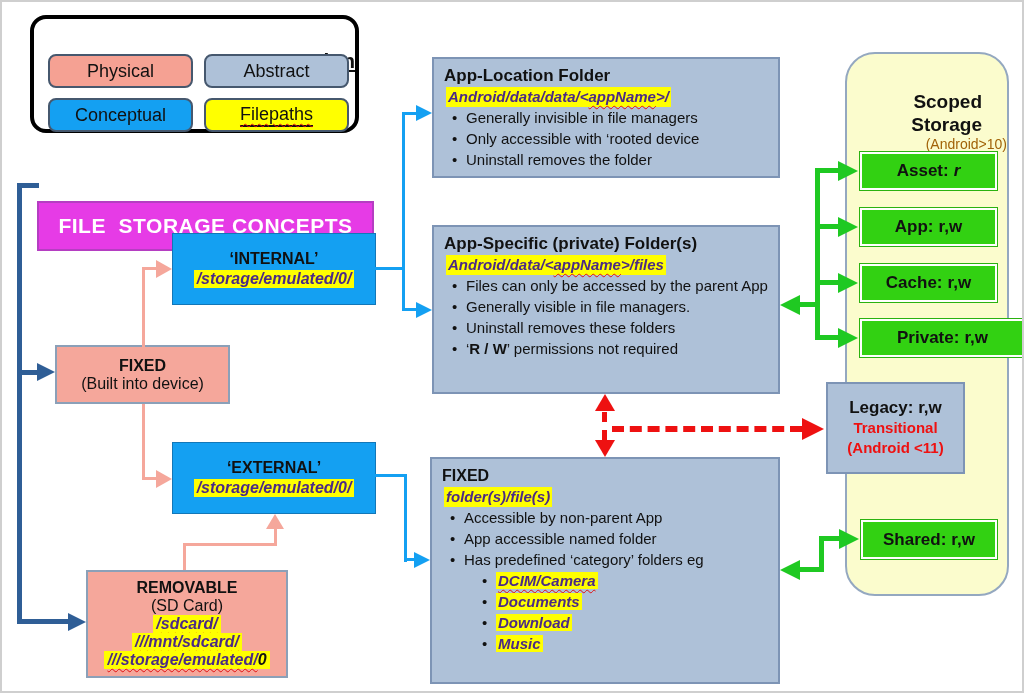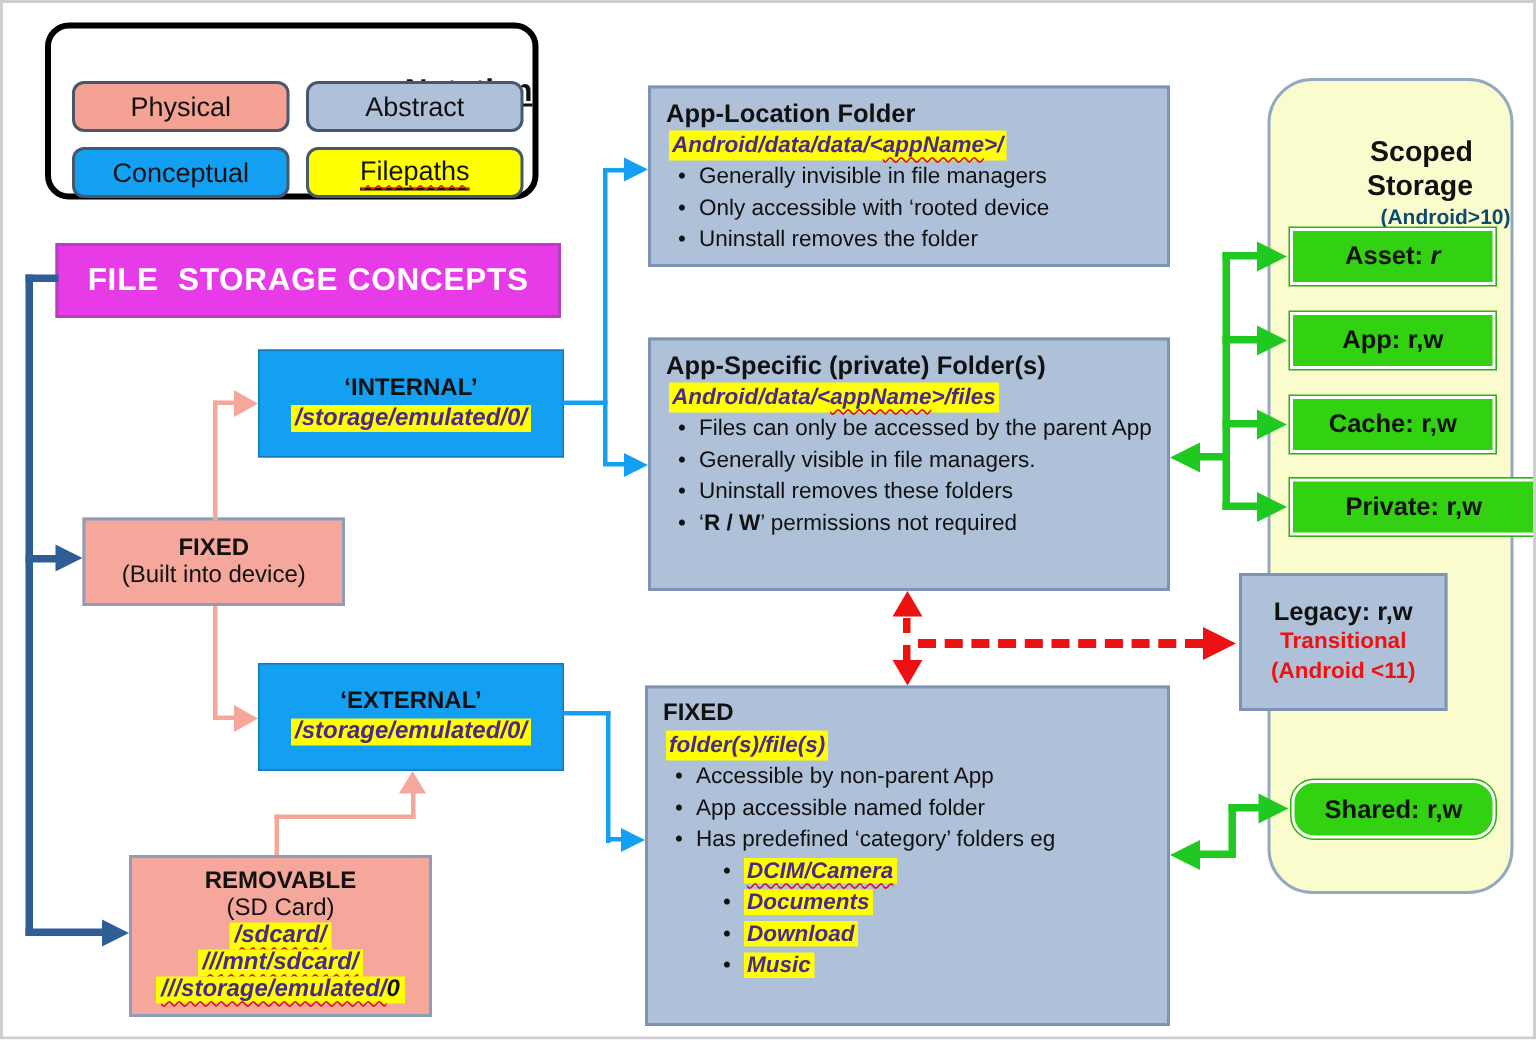--- a/index.html
+++ b/index.html
@@ -14,21 +14,21 @@
         display:flex;align-items:center;justify-content:center;}
   .c-phys{background:#f5a193;}
   .c-abst{background:#aec1d8;}
   .c-conc{background:#14a0f2;}
   .c-file{background:#ffff00;}
   .u-black{border-bottom:2px solid #111;}
   .sq{text-decoration:underline wavy 1px #e01010;text-underline-offset:3px;}
 
   
   .banner{background:#e63be6;border:2px solid #b53ec2;color:#fff;font-weight:bold;font-size:21px;
-          display:flex;align-items:center;justify-content:center;white-space:pre-wrap;letter-spacing:.5px;}
+          display:flex;align-items:center;justify-content:center;white-space:pre-wrap;letter-spacing:.5px;margin-top:39px;}
 
   
   .bluebox{background:#14a0f2;border:1px solid #1277b8;display:flex;flex-direction:column;
            align-items:center;justify-content:center;gap:2px;}
   .pinkbox{background:#f5a79b;border:2px solid #8ba0b8;display:flex;flex-direction:column;
            align-items:center;justify-content:center;}
   .bname{font-weight:bold;font-size:16px;color:#111;}
   .bsub{font-size:16px;color:#111;}
   .path{background:#ffff00;color:#4b2a85;font-weight:bold;font-style:italic;font-size:16px;padding:0 3px;}
   .path .blk{color:#111;}
@@ -40,21 +40,21 @@
          font-size:15px;line-height:20px;padding:0 2px;margin-left:2px;}
   .bullet{display:flex;font-size:15px;line-height:21px;}
   .bullet::before{content:"\2022";width:14px;flex:0 0 14px;margin-left:8px;}
   .bullet .btext{flex:1;}
   .bullet.sub::before{margin-left:40px;}
   .hl{background:#ffff00;color:#4b2a85;font-weight:bold;font-style:italic;padding:0 2px;}
 
   
   .scoped{background:#fbfccd;border:2px solid #94a8c0;border-radius:30px;}
   .sc-title{font-weight:bold;font-size:19px;line-height:23px;color:#111;}
-  .sc-sub{font-weight:bold;font-size:14px;color:#0c4a6e;}
+  .sc-sub{font-weight:normal;font-size:14px;color:#a16207;}
   .greenbox{background:#32d112;border:2px solid #fff;outline:1px solid #2ab210;
             display:flex;align-items:center;justify-content:center;
             font-weight:bold;font-size:17px;color:#111;gap:5px;}
   .it{font-style:italic;}
   .legacy{background:#aec1d8;border:2px solid #7d94b5;display:flex;flex-direction:column;
           align-items:center;justify-content:center;z-index:5;}
   .lg1{font-weight:bold;font-size:17px;color:#111;}
   .lg2{font-weight:bold;font-size:15px;color:#ee1111;line-height:20px;}
 
   
@@ -193,21 +193,21 @@
       <span>r,w</span>
   </div>
   <div class="abs greenbox" style="left:858px;top:262px;width:137px;height:38px;">
     <span>Cache:</span>
       <span>r,w</span>
   </div>
   <div class="abs greenbox" style="left:858px;top:317px;width:165px;height:38px;">
     <span>Private:</span>
       <span>r,w</span>
   </div>
-  <div class="abs greenbox" style="left:859px;top:518px;width:136px;height:39px;border-radius:15px;">
+  <div class="abs greenbox" style="left:859px;top:518px;width:136px;height:39px;">
     <span>Shared:</span>
       <span>r,w</span>
   </div>
 
   <div class="abs legacy" style="left:824px;top:380px;width:139px;height:92px;">
     <span class="lg1">Legacy: r,w</span>
     <span class="lg2">Transitional</span>
     <span class="lg2">(Android &lt;11)</span>
   </div>
 

